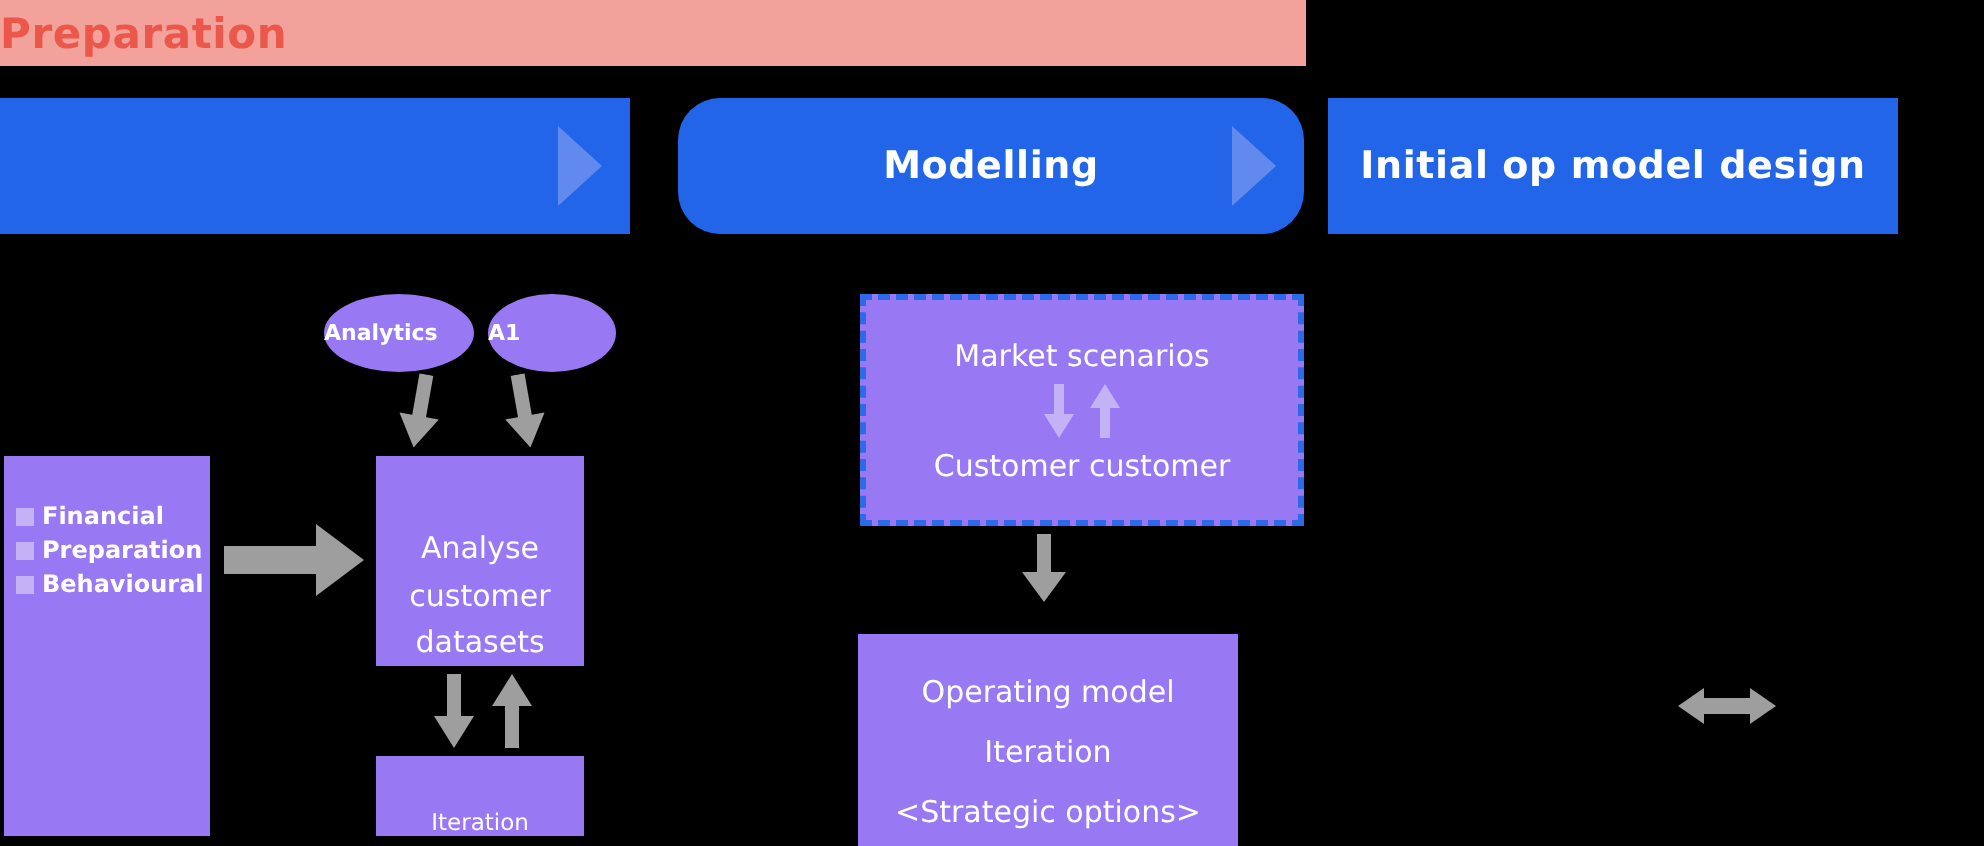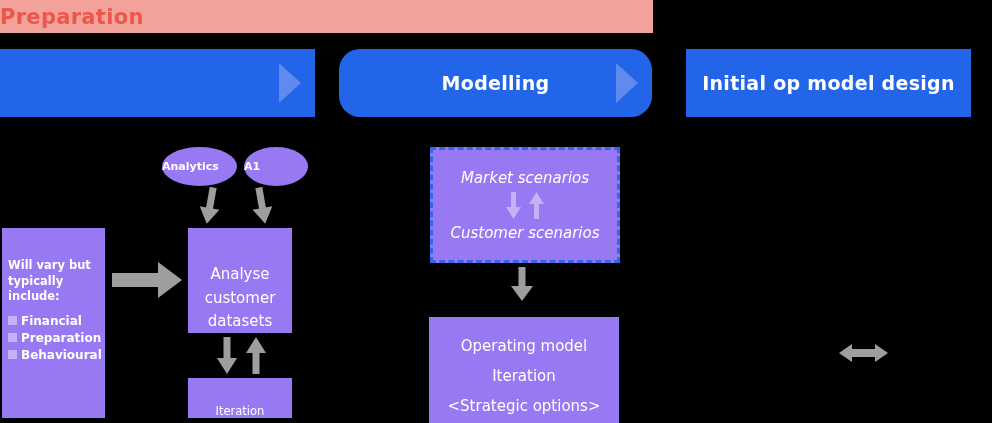--- a/index.html
+++ b/index.html
@@ -21,21 +21,21 @@
 
   .banner{left:0;top:2;width:653px;height:33px;background:var(--banner-bg);
     display:flex;align-items:center;justify-content:flex-start;
     color:var(--banner-text);font-weight:bold;font-size:21px;letter-spacing:.3px;}
 
   .phase{top:49px;height:68px;background:var(--header-bg);
     display:flex;align-items:center;justify-content:center;
     color:var(--white);font-weight:bold;font-size:19px;letter-spacing:.3px;}
   .phase-diagnosis{left:0;width:315px;}
   .phase-modelling{left:339px;width:313px;border-radius:21px;}
-  .phase-initial{left:686px;width:285px;}
+  .phase-initial{left:664px;width:285px;}
   .phase-tri{position:absolute;right:14px;top:50%;transform:translateY(-50%);
     width:0;height:0;border-top:20px solid transparent;border-bottom:20px solid transparent;
     border-left:22px solid var(--header-arrow);}
 
   .ellipse{top:147px;height:39px;border-radius:50%;background:var(--box-purple);
     display:flex;align-items:center;justify-content:flex-start;color:var(--white);
     font-size:11px;font-weight:700;}
   .ellipse-analytics{left:162px;width:75px;}
   .ellipse-a1{left:244px;width:64px;}
 
@@ -48,24 +48,24 @@
   .bullet-row{display:flex;align-items:center;gap:4px;font-size:12px;font-weight:600;}
   .bullet-sq{width:9px;height:9px;background:var(--light-purple);flex:0 0 auto;}
 
   .analyse-box{left:188px;top:228px;width:104px;height:105px;
     display:flex;align-items:flex-end;justify-content:center;text-align:center;
     font-size:15px;line-height:1.55;}
 
   .iteration-box{left:188px;top:378px;width:104px;height:40px;
     display:flex;align-items:flex-end;justify-content:center;font-size:11.5px;}
 
-  .market-box{left:430px;top:147px;width:190px;height:116px;
+  .market-box{left:430px;top:147px;width:222px;height:116px;
     border:3px dashed var(--dashed-border);
     display:flex;flex-direction:column;align-items:center;justify-content:center;gap:5px;
-    font-size:15px;text-align:center;font-style:italic;}
+    font-size:15px;text-align:center;}
   .mini-arrows{display:flex;gap:8px;align-items:center;}
 
   .operating-box{left:429px;top:317px;width:190px;height:118px;
     display:flex;flex-direction:column;align-items:center;justify-content:center;gap:12px;
     font-size:15px;text-align:center;}
 
   .gray{color:var(--arrow-gray);}
   .lav{color:var(--light-purple);}
   svg{display:block;}
 </style>
@@ -99,21 +99,20 @@
   <svg class="abs gray" style="left:200px;top:187px;transform:rotate(10deg);" width="20" height="37" viewBox="0 0 20 37">
     <rect x="6.5" y="0" width="7" height="22" fill="currentColor"></rect>
     <polygon points="0,21 20,21 10,37" fill="currentColor"></polygon>
   </svg>
   <svg class="abs gray" style="left:252px;top:187px;transform:rotate(-10deg);" width="20" height="37" viewBox="0 0 20 37">
     <rect x="6.5" y="0" width="7" height="22" fill="currentColor"></rect>
     <polygon points="0,21 20,21 10,37" fill="currentColor"></polygon>
   </svg>
 
   <div class="abs pbox compile-box">
-    <div class="compile-note">Will vary but typically include:</div>
     <div class="bullets">
       <div class="bullet-row">
         <span class="bullet-sq"></span>
         <span>Financial</span>
       </div>
       <div class="bullet-row">
         <span class="bullet-sq"></span>
         <span>Preparation</span>
       </div>
       <div class="bullet-row">
@@ -151,21 +150,21 @@
     <div class="mini-arrows">
       <svg class="lav" width="15" height="27" viewBox="0 0 15 27">
         <rect x="5" y="0" width="5" height="16" fill="currentColor"></rect>
         <polygon points="0,15 15,15 7.5,27" fill="currentColor"></polygon>
       </svg>
       <svg class="lav" width="15" height="27" viewBox="0 0 15 27">
         <polygon points="0,12 15,12 7.5,0" fill="currentColor"></polygon>
         <rect x="5" y="11" width="5" height="16" fill="currentColor"></rect>
       </svg>
     </div>
-    <div>Customer scenarios</div>
+    <div>Customer customer</div>
   </div>
 
   <svg class="abs gray" style="left:511px;top:267px;" width="22" height="34" viewBox="0 0 22 34">
     <rect x="7.5" y="0" width="7" height="20" fill="currentColor"></rect>
     <polygon points="0,19 22,19 11,34" fill="currentColor"></polygon>
   </svg>
 
   <div class="abs pbox operating-box">
     <div>Operating model</div>
     <div>Iteration</div>

